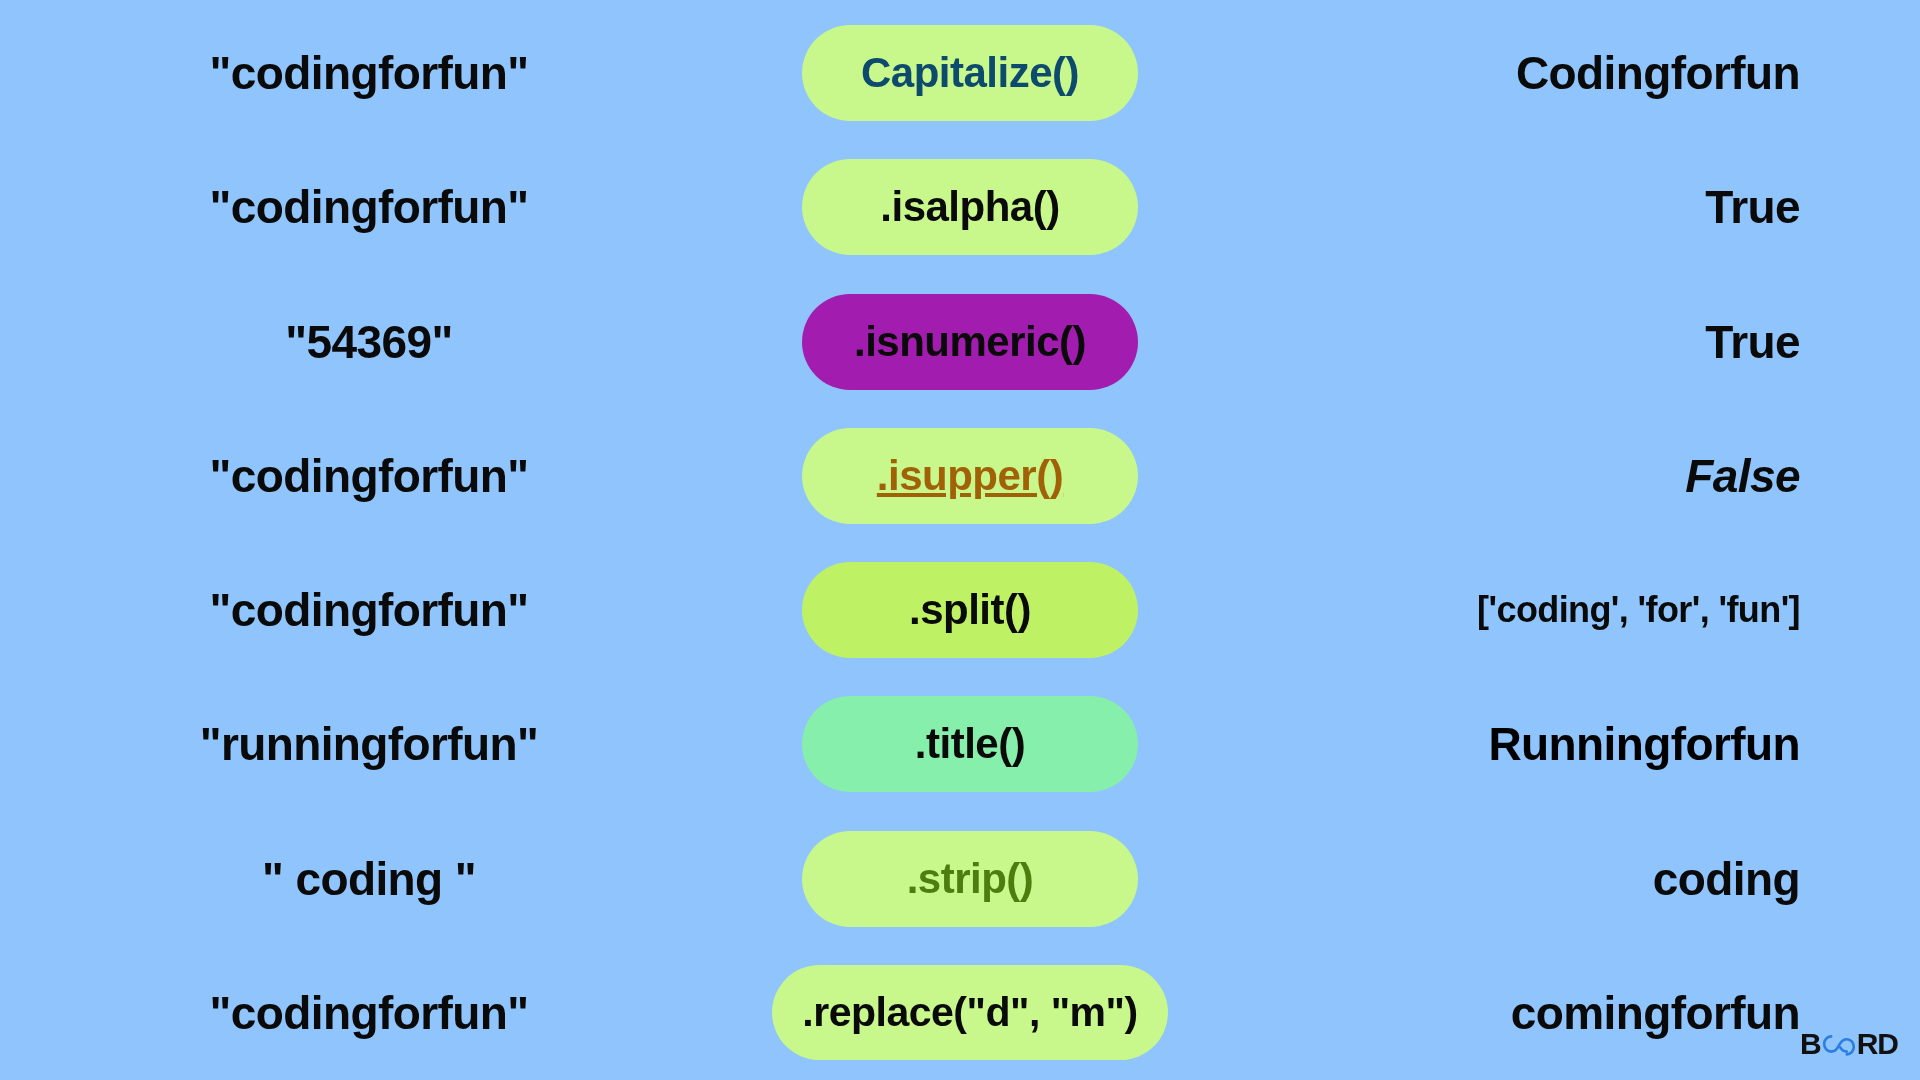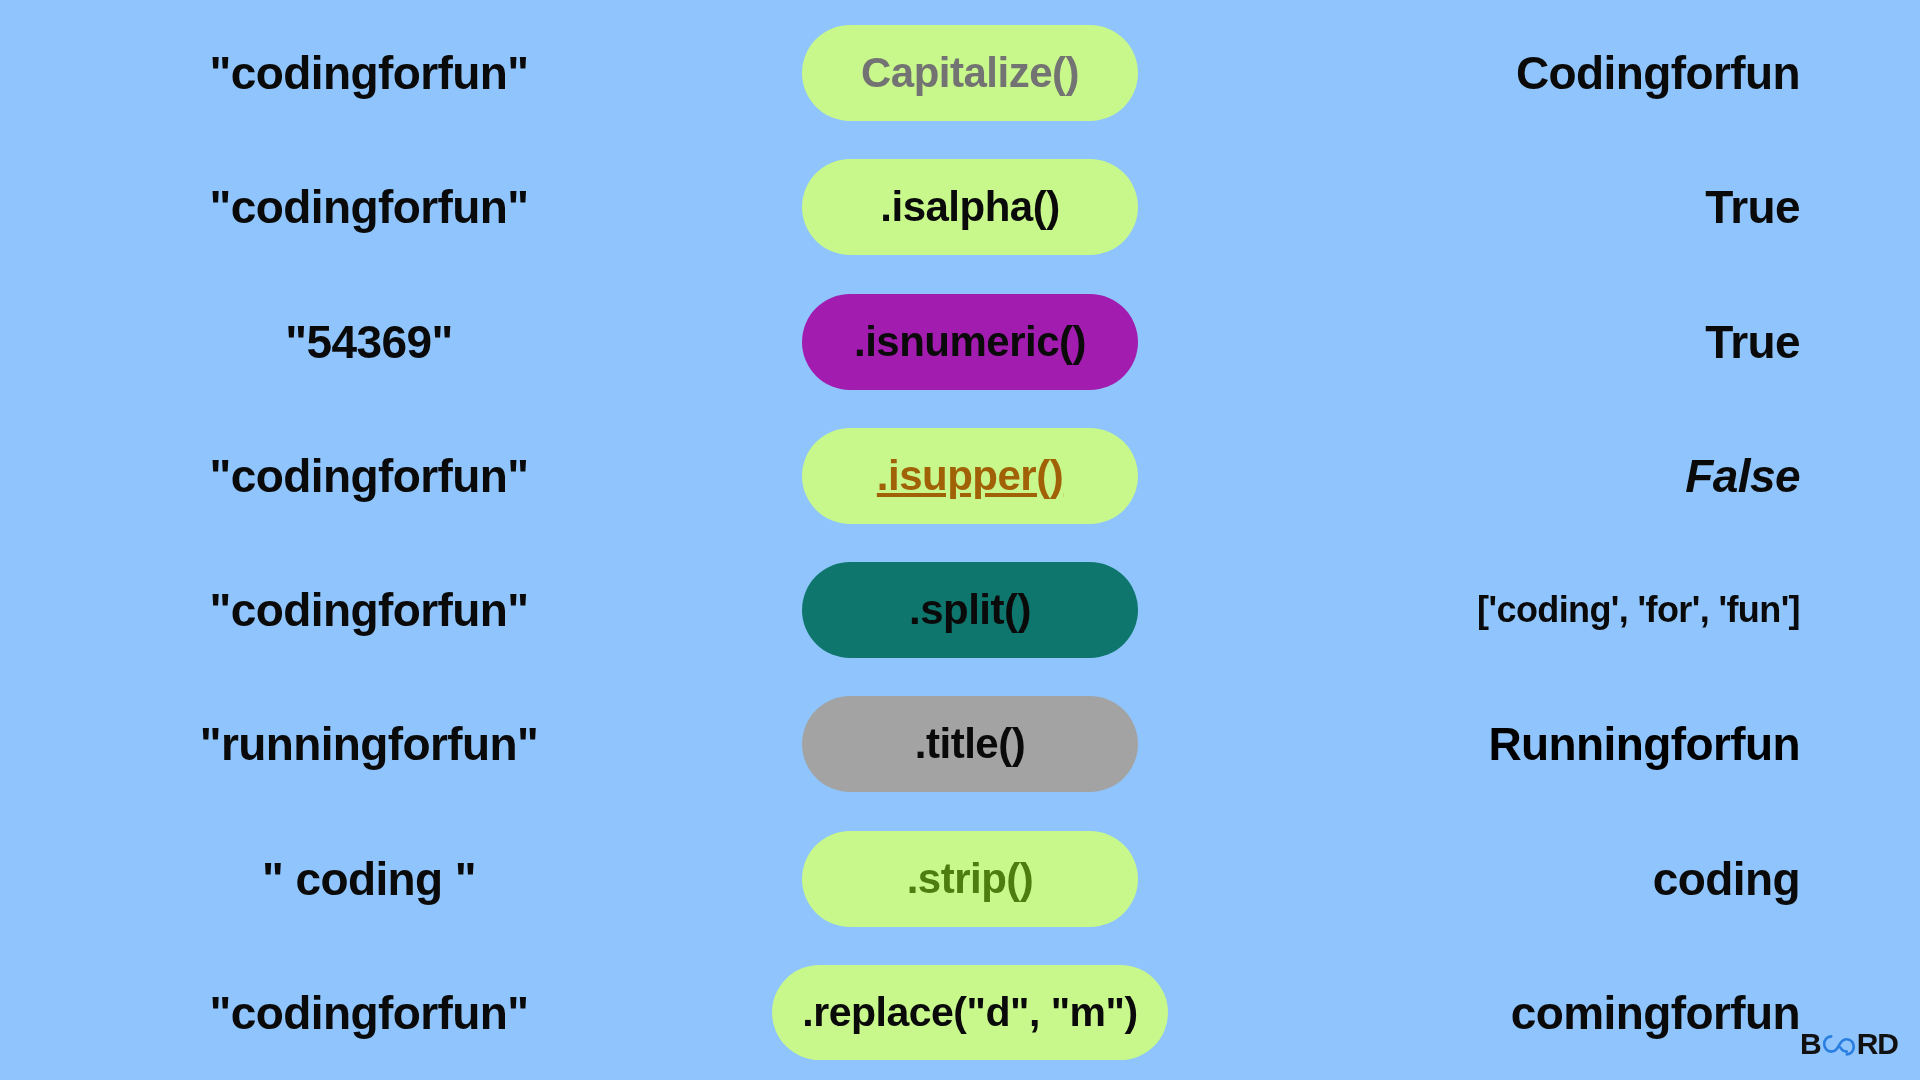--- a/index.html
+++ b/index.html
@@ -114,21 +114,21 @@
   .brand-mark svg { display:block; }
 </style>
 </head>
 <body style="background: rgb(143, 197, 252);">
 
 <div id="board">
 
   <div class="row">
     <div class="cell-input" style="color: rgb(10, 10, 10);">"codingforfun"</div>
     <div class="cell-method">
-      <span class="pill" style="background: rgb(200, 247, 139); color: #737373;">Capitalize()</span>
+      <span class="pill" style="background: rgb(200, 247, 139); color: #0c4a6e;">Capitalize()</span>
     </div>
     <div class="cell-result" style="color: rgb(10, 10, 10);">Codingforfun</div>
   </div>
 
   <div class="row">
     <div class="cell-input" style="color: rgb(10, 10, 10);">"codingforfun"</div>
     <div class="cell-method">
       <span class="pill" style="background: rgb(200, 247, 139); color: rgb(10, 10, 10);">.isalpha()</span>
     </div>
     <div class="cell-result" style="color: rgb(10, 10, 10);">True</div>
@@ -146,29 +146,29 @@
     <div class="cell-input" style="color: rgb(10, 10, 10);">"codingforfun"</div>
     <div class="cell-method">
       <span class="pill" style="background: rgb(200, 247, 139); color: #a16207; text-decoration: underline;">.isupper()</span>
     </div>
     <div class="cell-result" style="color: rgb(10, 10, 10); font-style: italic;">False</div>
   </div>
 
   <div class="row">
     <div class="cell-input" style="color: rgb(10, 10, 10);">"codingforfun"</div>
     <div class="cell-method">
-      <span class="pill" style="background: #0f766e; color: rgb(10, 10, 10);">.split()</span>
+      <span class="pill" style="background: #bef264; color: rgb(10, 10, 10);">.split()</span>
     </div>
     <div class="cell-result list" style="color: rgb(10, 10, 10);">['coding', 'for', 'fun']</div>
   </div>
 
   <div class="row">
     <div class="cell-input" style="color: rgb(10, 10, 10);">"runningforfun"</div>
     <div class="cell-method">
-      <span class="pill" style="background: #a3a3a3; color: rgb(10, 10, 10);">.title()</span>
+      <span class="pill" style="background: #86efac; color: rgb(10, 10, 10);">.title()</span>
     </div>
     <div class="cell-result" style="color: #000000;">Runningforfun</div>
   </div>
 
   <div class="row">
     <div class="cell-input" style="color: rgb(10, 10, 10);">" coding "</div>
     <div class="cell-method">
       <span class="pill" style="background: rgb(200, 247, 139); color: #4d7c0f;">.strip()</span>
     </div>
     <div class="cell-result" style="color: rgb(10, 10, 10);">coding</div>

